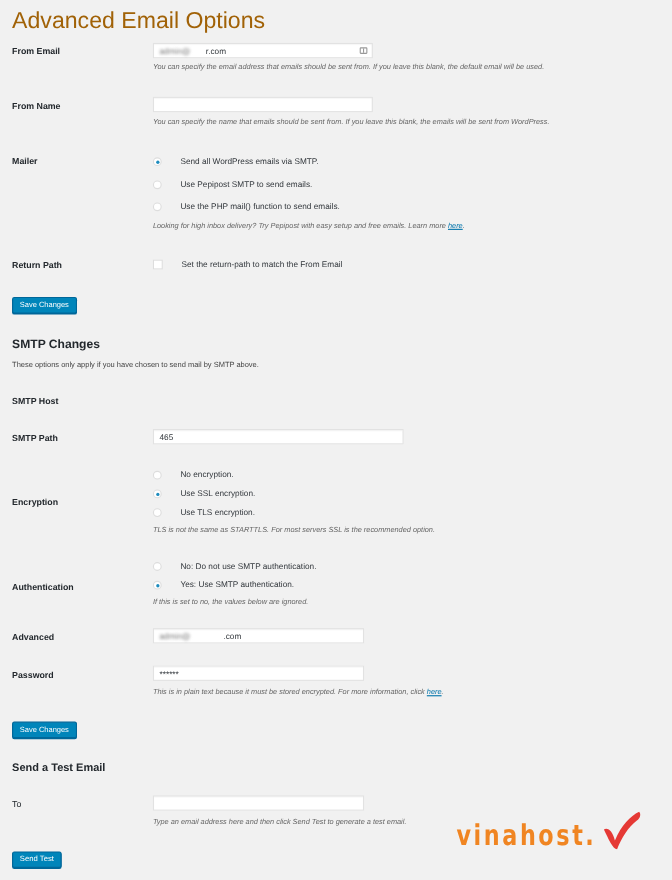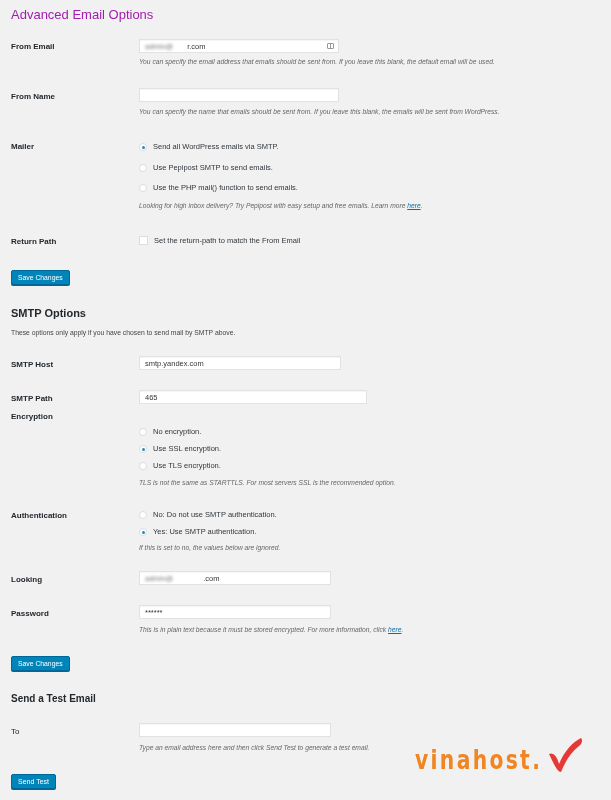--- a/index.html
+++ b/index.html
@@ -4,32 +4,32 @@
   <style>
     * { box-sizing: border-box; margin: 0; padding: 0; }
     html, body {
       width: 611px; height: 800px; overflow: hidden;
       background: #f1f1f1;
       font-family: "Liberation Sans", sans-serif;
       color: #23282d;
     }
     .page { position: relative; width: 611px; height: 800px; }
     .abs { position: absolute; }
-    .h1 { font-size: 13px; font-weight: normal; color: #a21caf; left: 11px; top: 7px; }
+    .h1 { font-size: 21px; font-weight: normal; color: #a16207; left: 11px; top: 7px; }
     .h2 { font-size: 11px; font-weight: bold; color: #23282d; left: 11px; }
     .label { font-size: 8px; font-weight: bold; color: #23282d; left: 11px; text-align: center; }
     .input {
       background: #fff; border: 1px solid #e2e2e2;
       height: 14px; font-size: 7.5px; color: #32373c;
       padding: 2px 5px; line-height: 10px;
       box-shadow: inset 0 1px 1px rgba(0,0,0,0.04);
     }
     .desc { font-size: 6.7px; font-style: italic; color: #666; left: 139px; white-space: nowrap; }
     .desc a { color: #0073aa; text-decoration: underline; }
-    .opt { font-size: 7.5px; color: #32373c; left: 139px; display: flex; align-items: center; white-space: nowrap; }
+    .opt { font-size: 7.5px; color: #32373c; left: 139px; display: flex; align-items: center; white-space: nowrap; gap: 11px; }
     .radio {
       width: 8px; height: 8px; border-radius: 50%;
       background: #fff; border: 1px solid #ddd; margin-right: 6px;
       position: relative; flex: none;
     }
     .radio.checked::after {
       content: ""; position: absolute; left: 2px; top: 2px;
       width: 3px; height: 3px; border-radius: 50%; background: #1e8cbe;
     }
     .checkbox {
@@ -95,56 +95,55 @@
   </div>
 
   <div class="abs label" style="top:237px">Return Path</div>
   <div class="abs opt" style="top:236px">
     <span class="checkbox"></span>
     <span>Set the return-path to match the From Email</span>
   </div>
 
   <button class="abs btn" style="left:11px;top:270px">Save Changes</button>
 
-  <div class="abs h2" style="top:307px">SMTP Options</div>
+  <div class="abs h2" style="top:307px">SMTP Changes</div>
   <div class="abs" style="left:11px;top:329px;font-size:6.8px;color:#444;">These options only apply if you have chosen to send mail by SMTP above.</div>
 
   <div class="abs label" style="top:360px">SMTP Host</div>
-  <div class="abs input" style="left:139px;top:356px;width:202px;">smtp.yandex.com</div>
 
   <div class="abs label" style="top:394px">SMTP Path</div>
   <div class="abs input" style="left:139px;top:390px;width:228px;">465</div>
 
-  <div class="abs label" style="top:412px">Encryption</div>
+  <div class="abs label" style="top:452px">Encryption</div>
   <div class="abs opt" style="top:427px">
     <span class="radio"></span>
     <span>No encryption.</span>
   </div>
   <div class="abs opt" style="top:444px">
     <span class="radio checked"></span>
     <span>Use SSL encryption.</span>
   </div>
   <div class="abs opt" style="top:461px">
     <span class="radio"></span>
     <span>Use TLS encryption.</span>
   </div>
   <div class="abs desc" style="top:479px">TLS is not the same as STARTTLS. For most servers SSL is the recommended option.</div>
 
-  <div class="abs label" style="top:511px">Authentication</div>
+  <div class="abs label" style="top:529px">Authentication</div>
   <div class="abs opt" style="top:510px">
     <span class="radio"></span>
     <span>No: Do not use SMTP authentication.</span>
   </div>
   <div class="abs opt" style="top:527px">
     <span class="radio checked"></span>
     <span>Yes: Use SMTP authentication.</span>
   </div>
   <div class="abs desc" style="top:544px">If this is set to no, the values below are ignored.</div>
 
-  <div class="abs label" style="top:575px">Looking</div>
+  <div class="abs label" style="top:575px">Advanced</div>
   <div class="abs input" style="left:139px;top:571px;width:192px;">
     <span class="blurred">admin@</span>
     <span style="margin-left:28px">.com</span>
   </div>
 
   <div class="abs label" style="top:609px">Password</div>
   <div class="abs input" style="left:139px;top:605px;width:192px;">******</div>
   <div class="abs desc" style="top:626px">
     <span>This is in plain text because it must be stored encrypted. For more information, click </span><a>here</a><span>.</span>
   </div>

